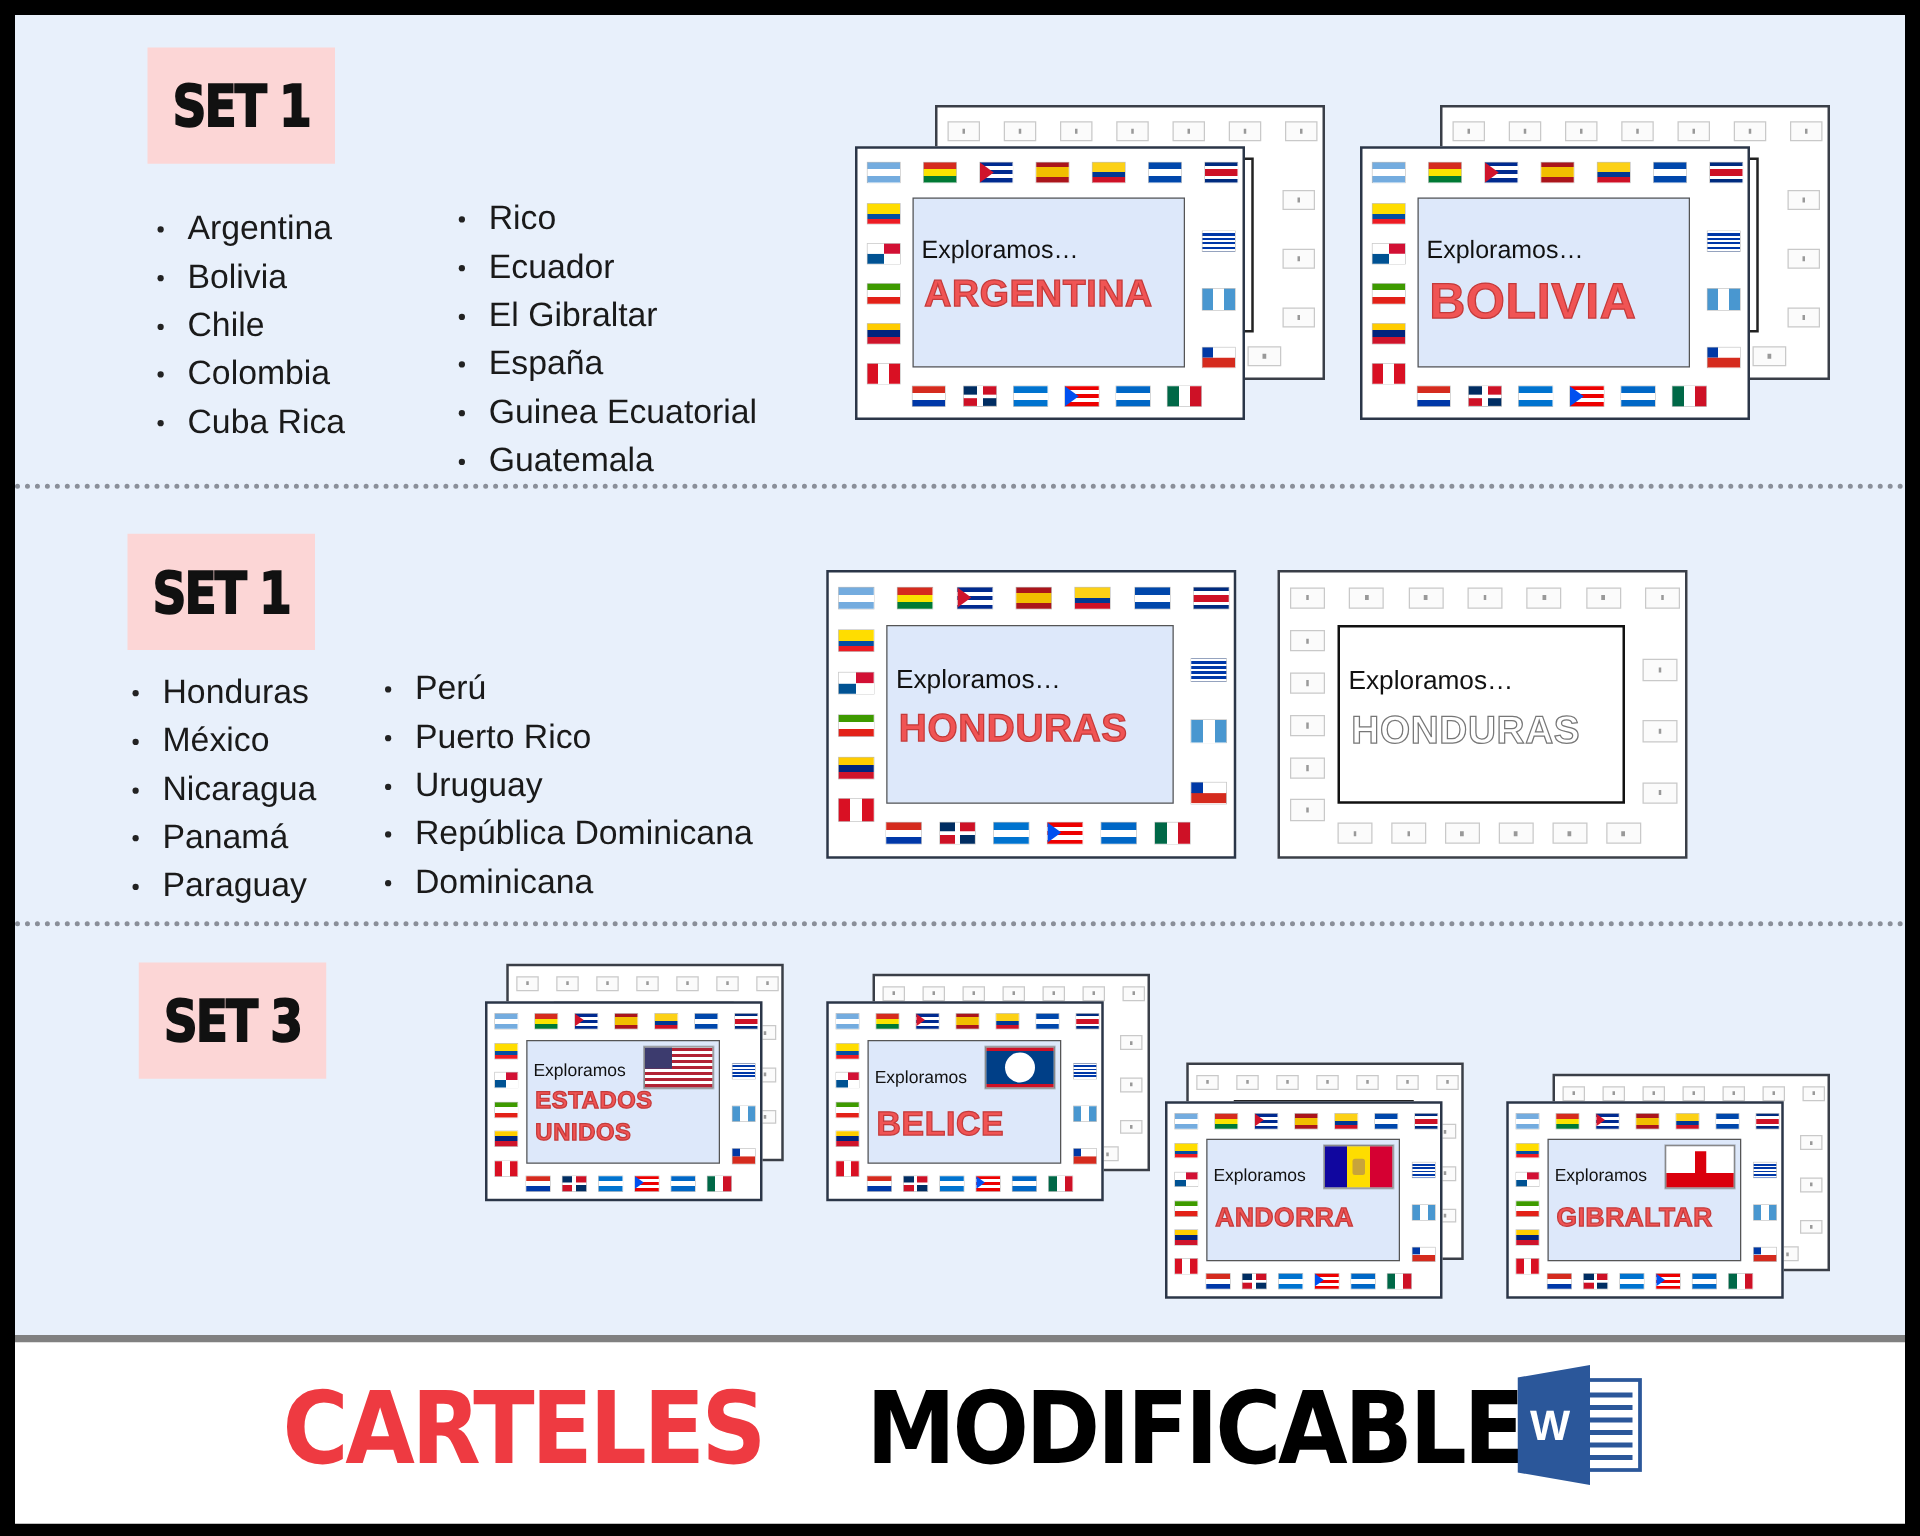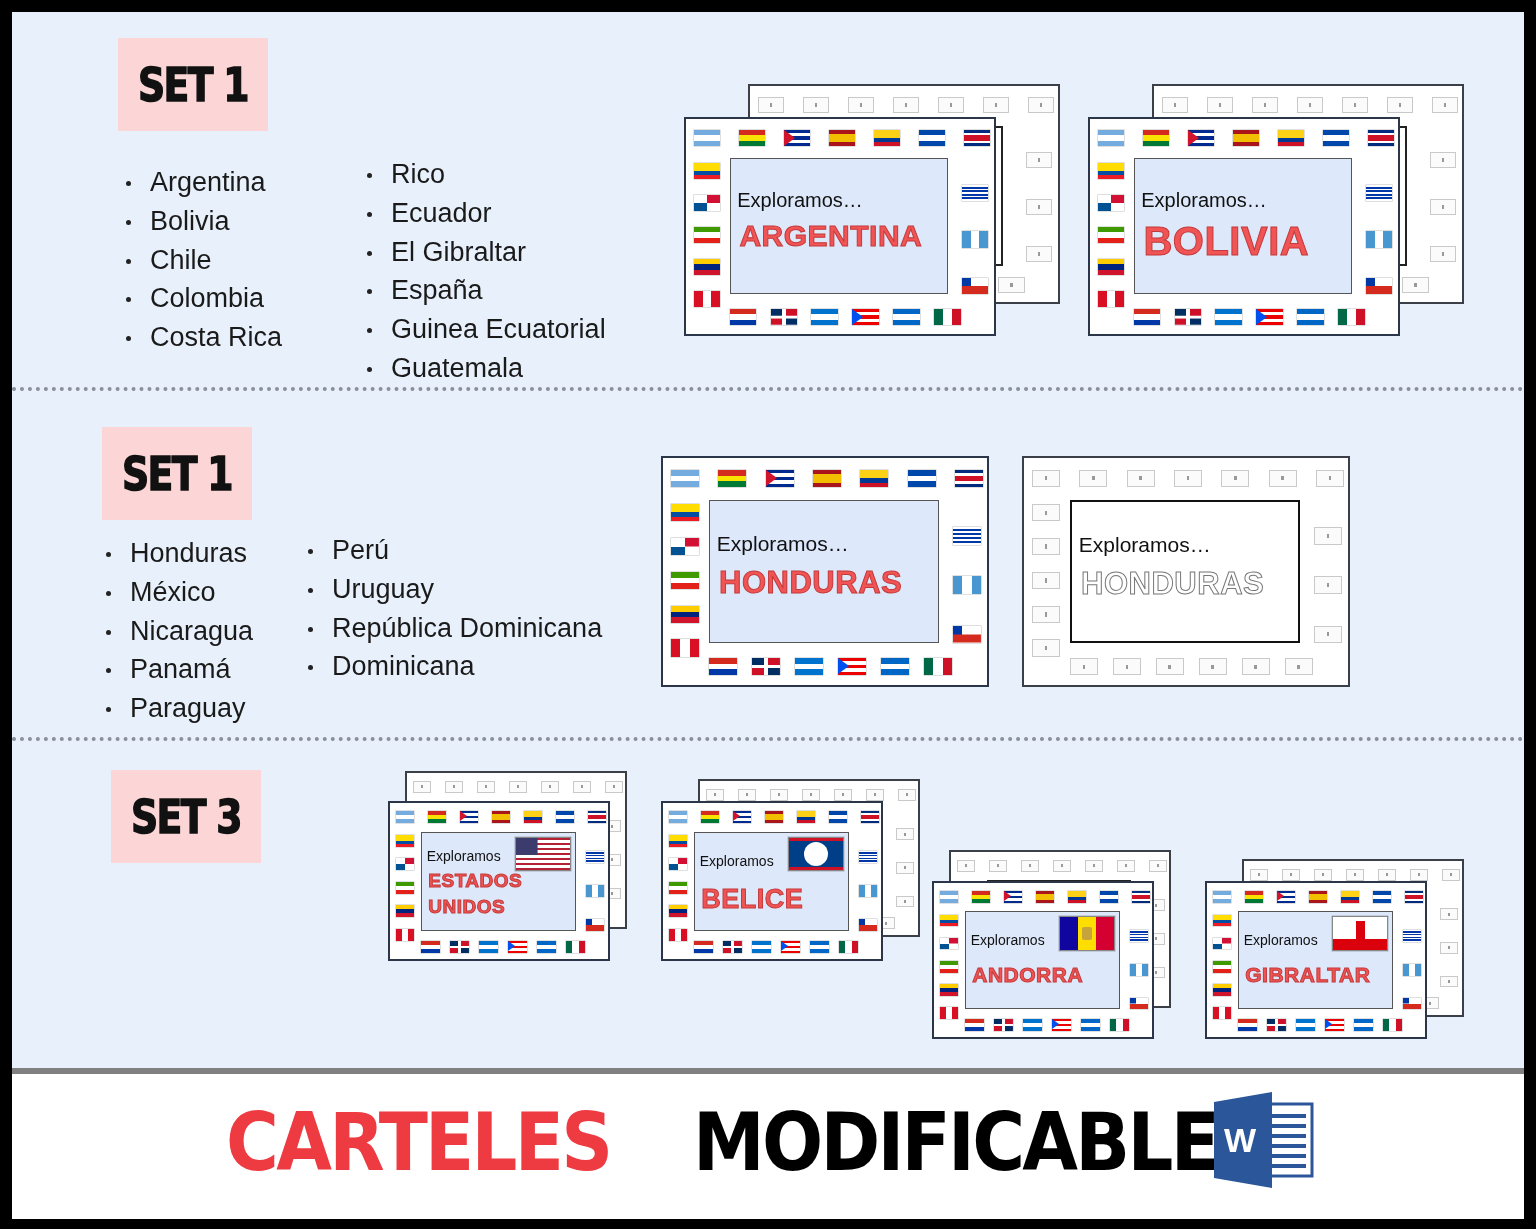--- a/index.html
+++ b/index.html
@@ -47,21 +47,21 @@
   <div class="main">
 
     <div class="set-badge" style="left:106px;top:26px;width:150px;height:93px;">
       <span>SET 1</span>
     </div>
     <ul class="country-list" style="left:114px;top:151px;">
       <li>Argentina</li>
       <li>Bolivia</li>
       <li>Chile</li>
       <li>Colombia</li>
-      <li>Costa Rica</li>
+      <li>Cuba Rica</li>
     </ul>
     <ul class="country-list" style="left:355px;top:143px;">
       <li>Rico</li>
       <li>Ecuador</li>
       <li>El Gibraltar</li>
       <li>España</li>
       <li>Guinea Ecuatorial</li>
       <li>Guatemala</li>
     </ul>
 
@@ -72,20 +72,21 @@
     </div>
     <ul class="country-list" style="left:94px;top:522px;">
       <li>Honduras</li>
       <li>México</li>
       <li>Nicaragua</li>
       <li>Panamá</li>
       <li>Paraguay</li>
     </ul>
     <ul class="country-list" style="left:296px;top:519px;">
       <li>Perú</li>
+      <li>Puerto Rico</li>
       <li>Uruguay</li>
       <li>República Dominicana</li>
       <li>Dominicana</li>
     </ul>
 
     <div class="sep" style="top:725px;"></div>
 
     <div class="set-badge" style="left:99px;top:758px;width:150px;height:93px;">
       <span>SET 3</span>
     </div>

